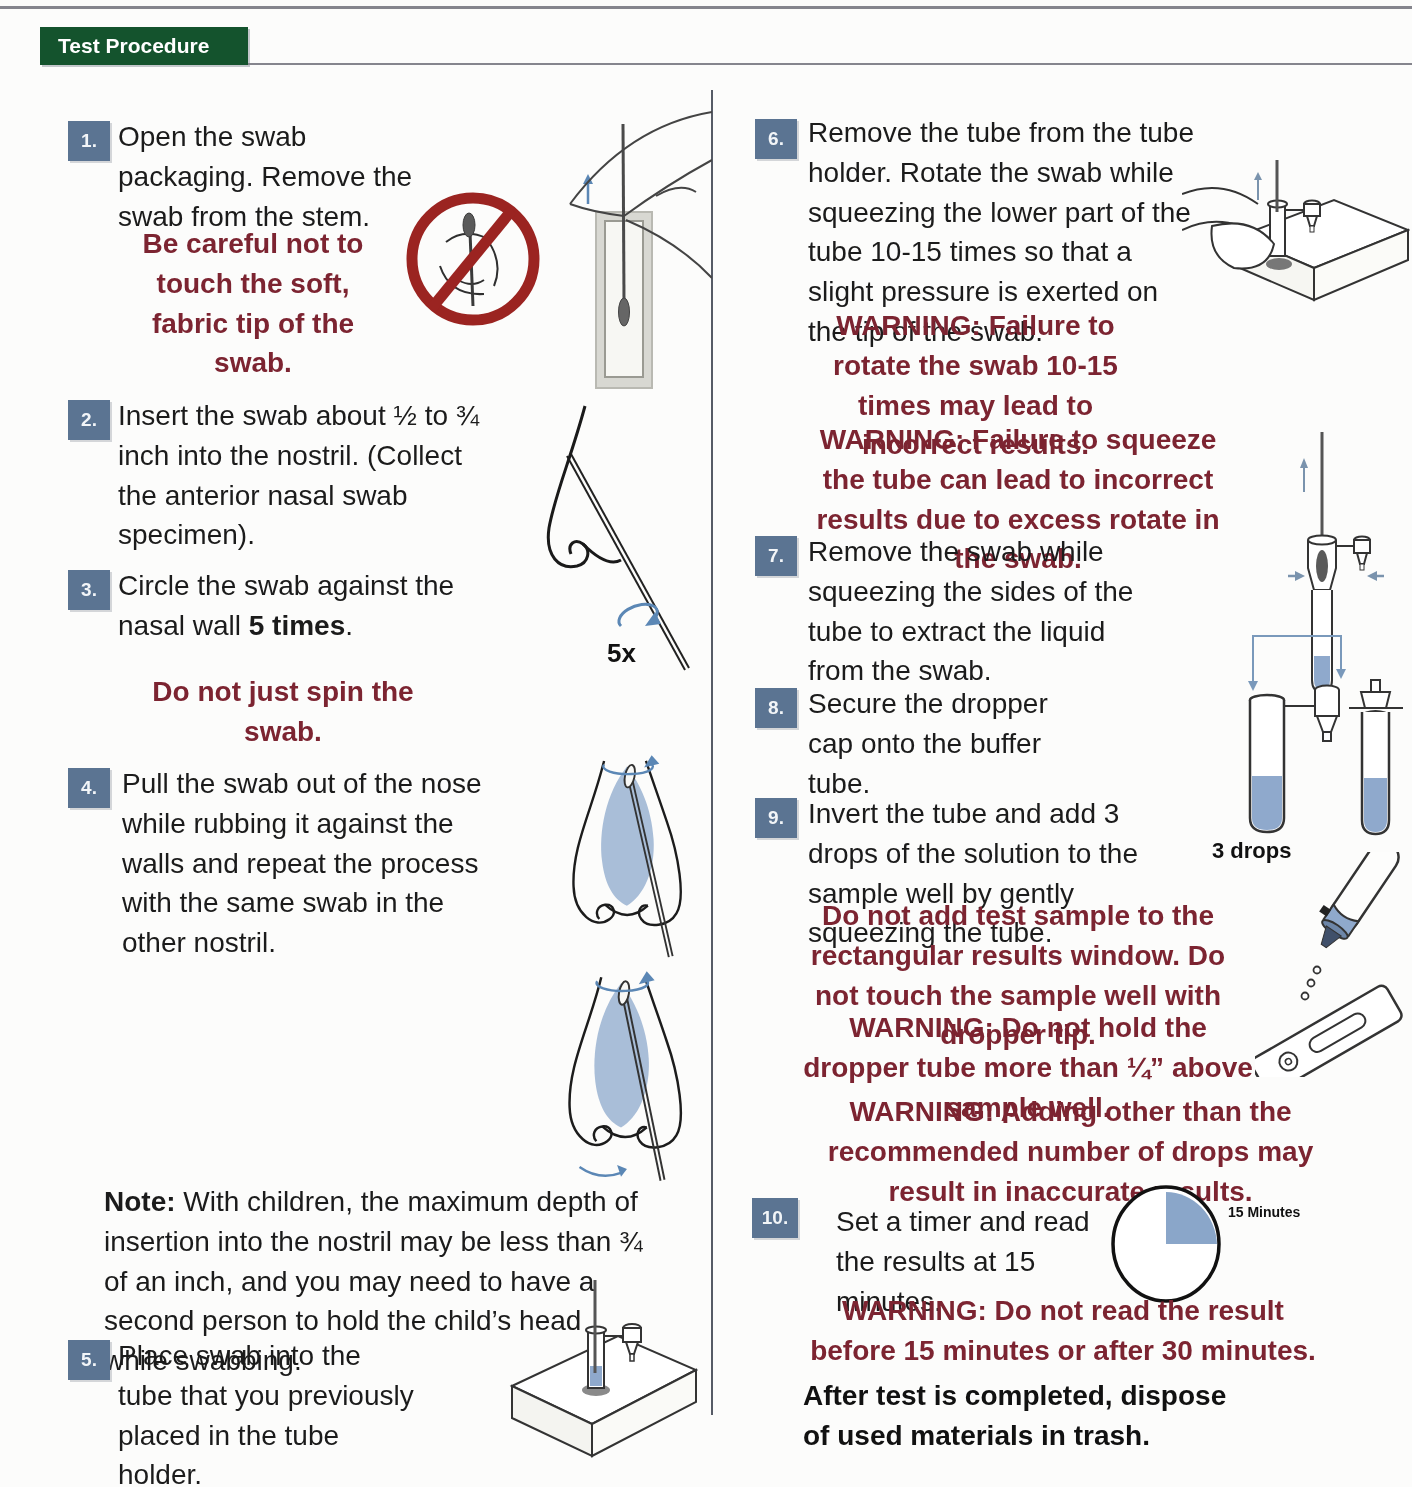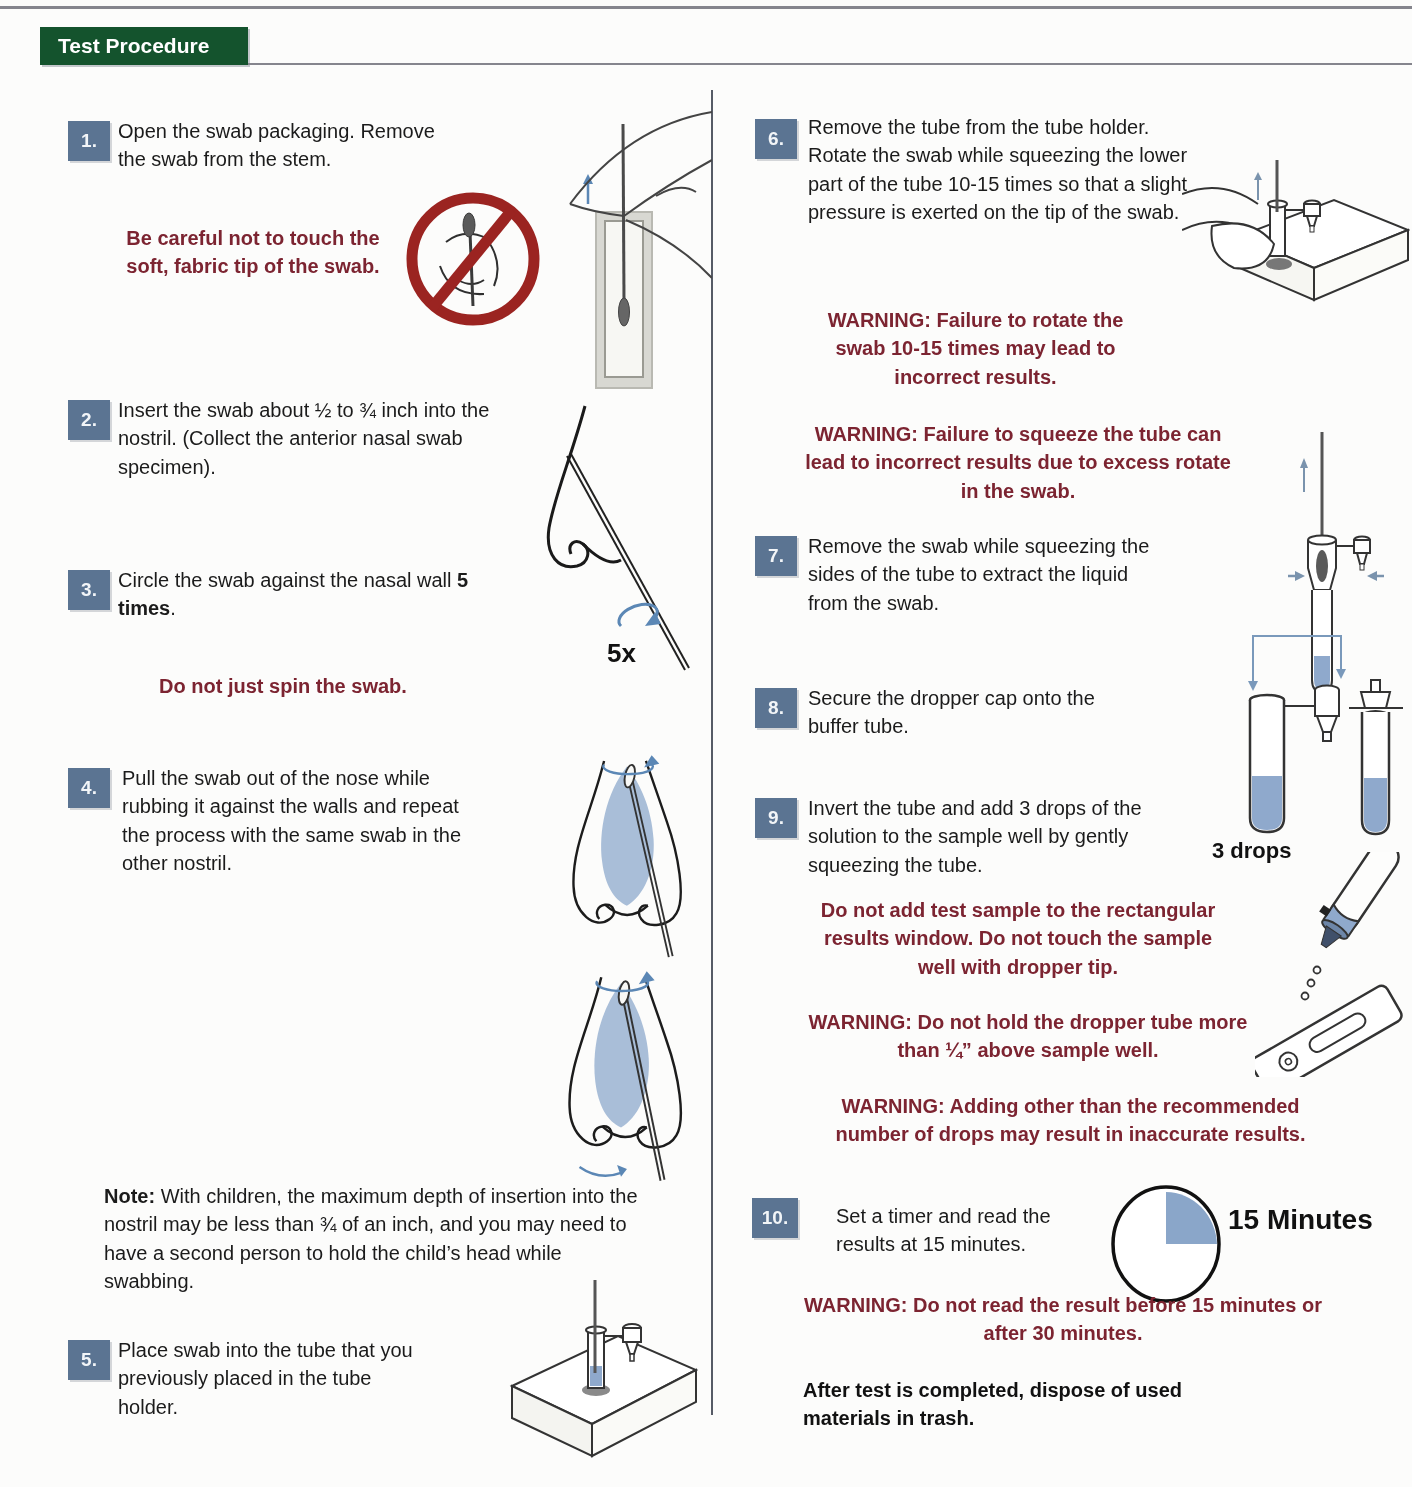--- a/index.html
+++ b/index.html
@@ -15,21 +15,21 @@
     position:absolute;left:40px;top:27px;width:208px;height:38px;
     background:#14532d;color:#ffffff;font-weight:bold;font-size:21px;
     display:flex;align-items:center;padding-left:18px;box-sizing:border-box;
     box-shadow:2px 2px 0 rgba(90,100,115,.35);
   }
   .badge{
     position:absolute;width:42px;height:40px;background:#5b7492;color:#f2f5f8;
     font-weight:bold;font-size:19px;display:flex;align-items:center;justify-content:center;
     box-shadow:2px 2px 0 rgba(90,100,115,.25);
   }
-  .txt{position:absolute;font-size:20px;line-height:1.42;}
+  .txt{position:absolute;font-size:28px;line-height:1.42;}
   .warn{color:#7c2431;font-weight:bold;text-align:center;}
   .blk{font-weight:bold;color:#111;}
   .lbl{position:absolute;font-weight:bold;color:#111;}
   .illus{position:absolute;}
   .illus svg{display:block;width:100%;height:100%;}
   b{font-weight:bold;}
 </style>
 </head>
 <body>
 
@@ -269,18 +269,18 @@
 
   <div class="badge" style="left:752px;top:1198px;width:46px;">10.</div>
   <div class="txt" style="left:808px;top:1202px;width:255px;margin-left:28px;">Set a timer and read the results at 15 minutes.</div>
 
   <div class="illus" style="left:1107px;top:1183px;width:118px;height:122px;">
     <svg viewBox="0 0 118 122">
       <ellipse cx="59" cy="61" rx="53" ry="57" fill="#ffffff" stroke="#111111" stroke-width="3.5"></ellipse>
       <path d="M59,61 L59,9 A51,55 0 0 1 110,61 Z" fill="#8aa6c9"></path>
     </svg>
   </div>
-  <div class="lbl" style="left:1228px;top:1204px;font-size:28px;">15 Minutes</div>
+  <div class="lbl" style="left:1228px;top:1204px;font-size:14px;">15 Minutes</div>
 
   <div class="txt warn" style="left:803px;top:1291px;width:520px;">WARNING: Do not read the result before 15 minutes or after 30 minutes.</div>
   <div class="txt blk" style="left:803px;top:1376px;width:445px;">After test is completed, dispose of used materials in trash.</div>
 
 </div>
 
 </body></html>

